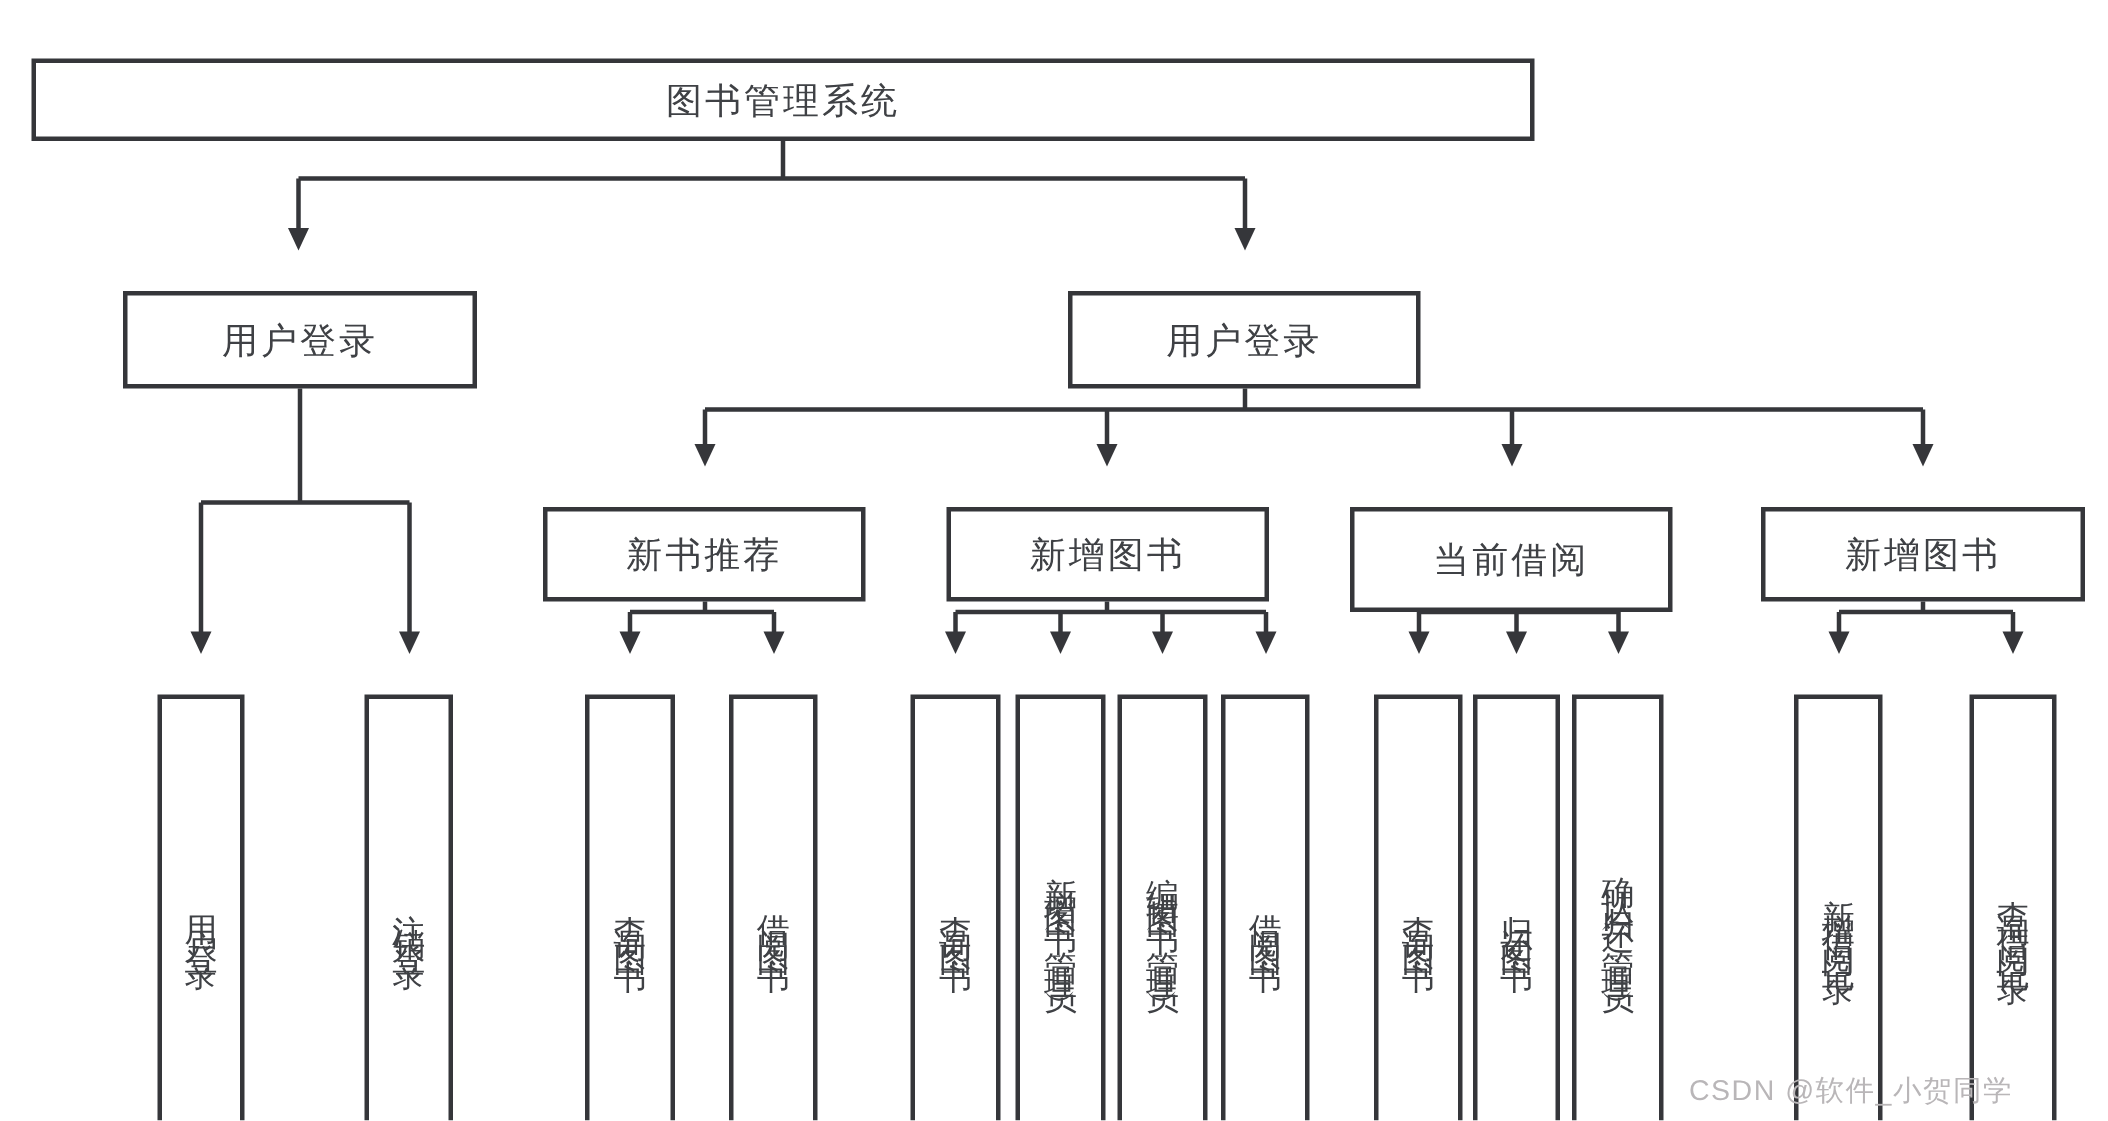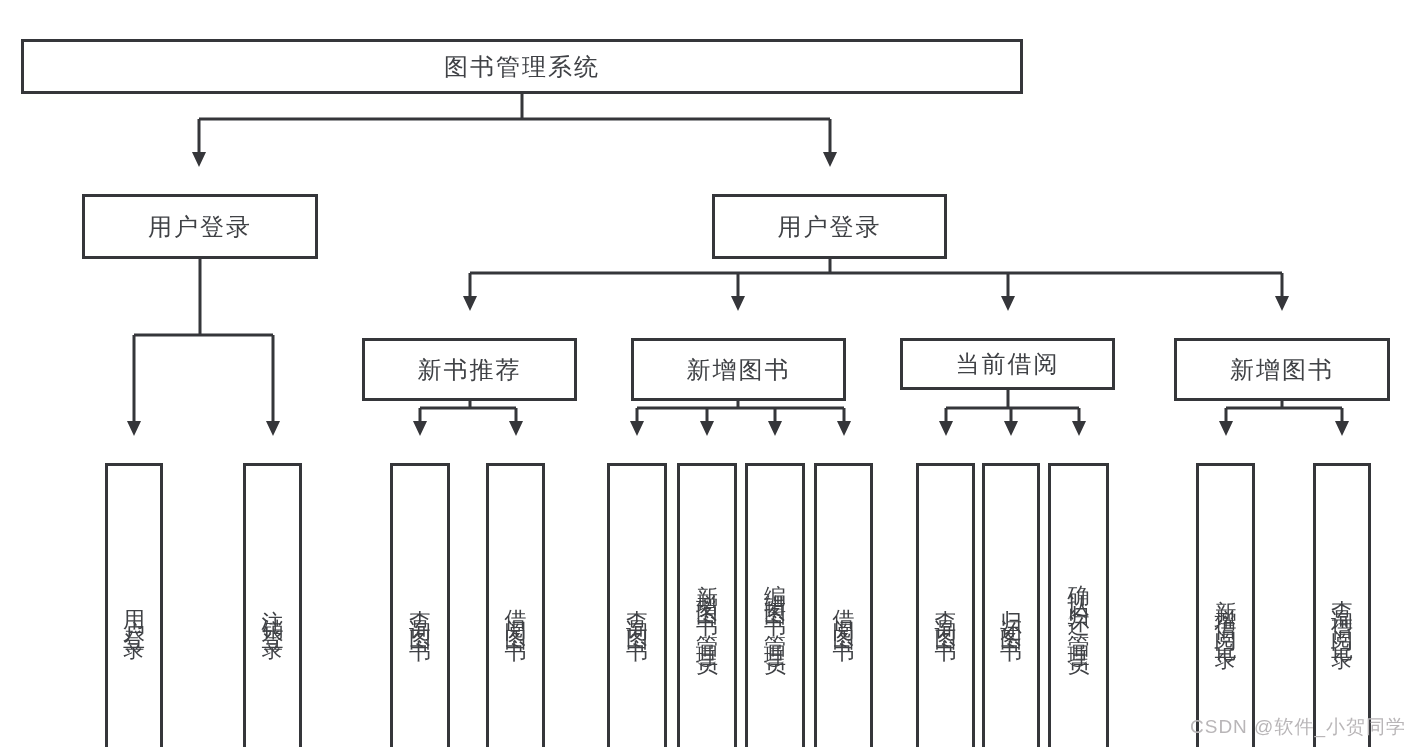--- a/index.html
+++ b/index.html
@@ -35,21 +35,21 @@
   .vbox{top:437px;height:298px;}
   .vbox span{
     writing-mode:vertical-rl;
     text-orientation:mixed;
     font-size:22px;
     letter-spacing:10px;
     line-height:1;
   }
   .watermark{
     position:absolute;
-    left:1190px;top:714px;
+    left:1126px;top:714px;
     font-size:19px;
     letter-spacing:1px;
     color:var(--watermark);
     z-index:3;
     white-space:nowrap;
   }
 </style>
 </head>
 <body>
 
@@ -98,21 +98,21 @@
   <div class="hbox" style="left:712px;top:168px;width:235px;height:65px">
     <span>用户登录</span>
   </div>
 
   <div class="hbox" style="left:362px;top:312px;width:215px;height:63px">
     <span>新书推荐</span>
   </div>
   <div class="hbox" style="left:631px;top:312px;width:215px;height:63px">
     <span>新增图书</span>
   </div>
-  <div class="hbox" style="left:900px;top:312px;width:215px;height:52px">
+  <div class="hbox" style="left:900px;top:312px;width:215px;height:70px">
     <span>当前借阅</span>
   </div>
   <div class="hbox" style="left:1174px;top:312px;width:216px;height:63px">
     <span>新增图书</span>
   </div>
 
   <div class="vbox" style="left:105px;width:58px">
     <span>用户登录</span>
   </div>
   <div class="vbox" style="left:243px;width:59px">

